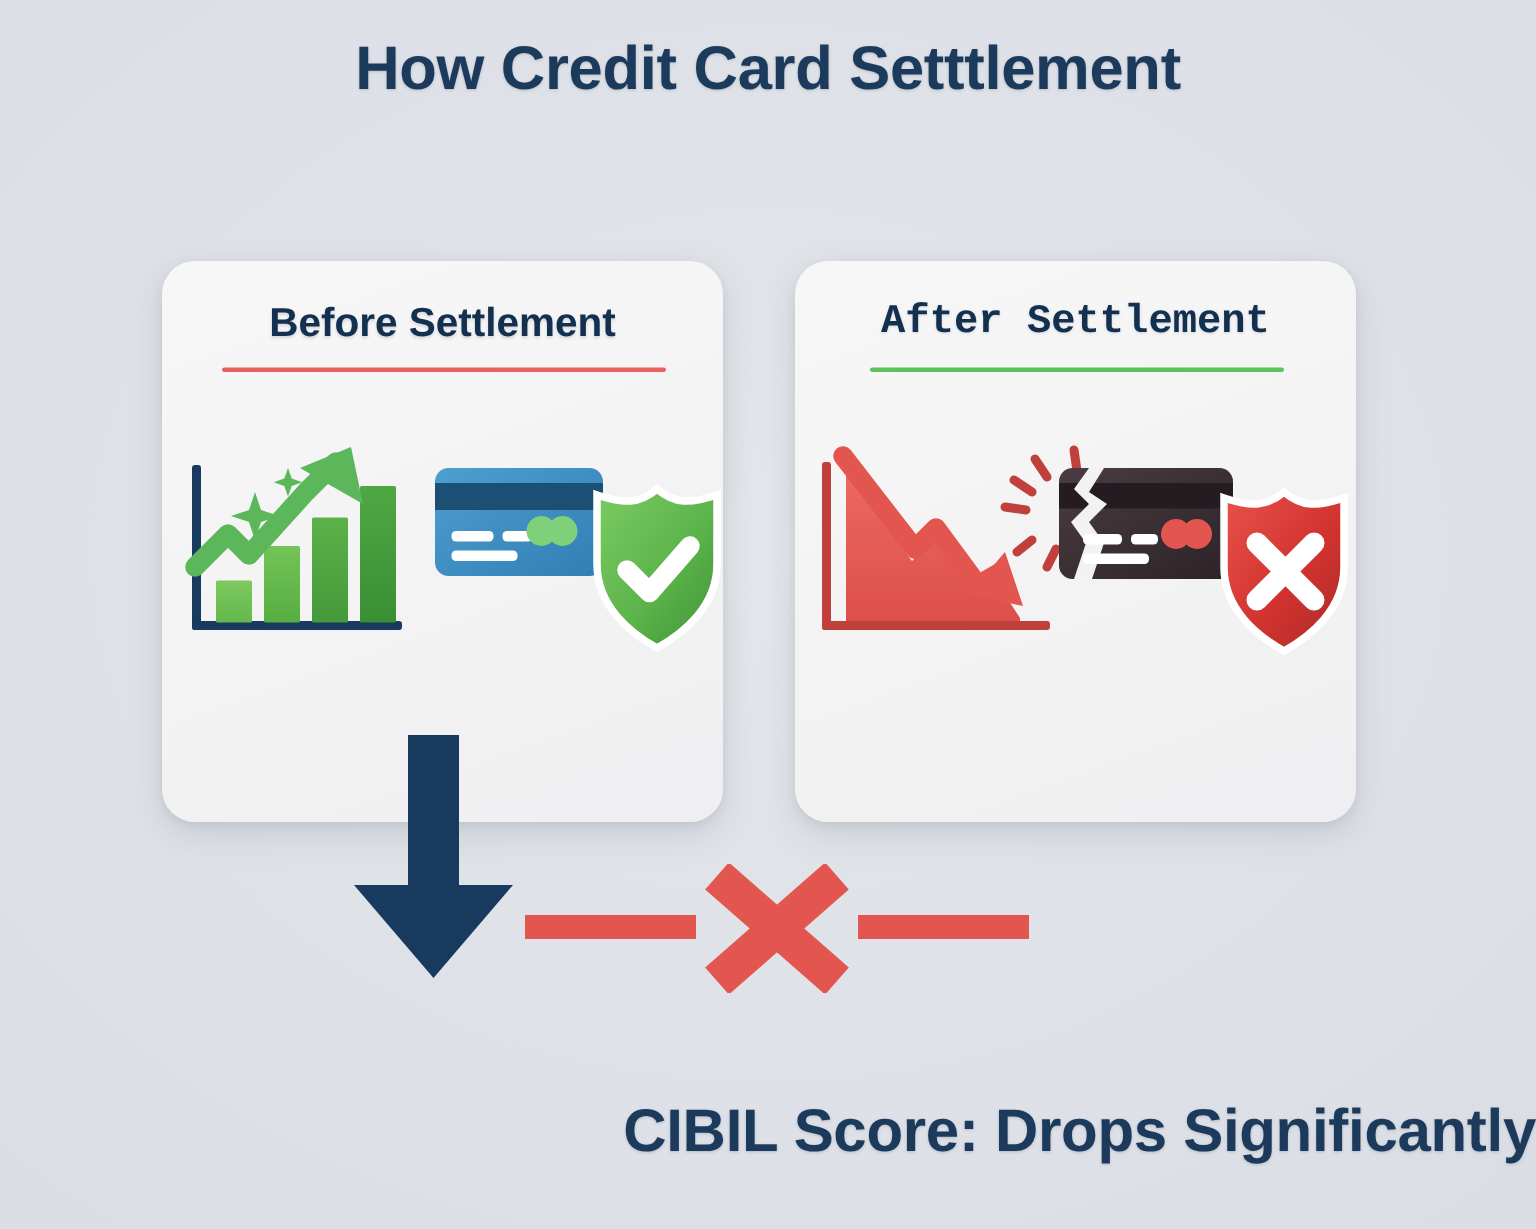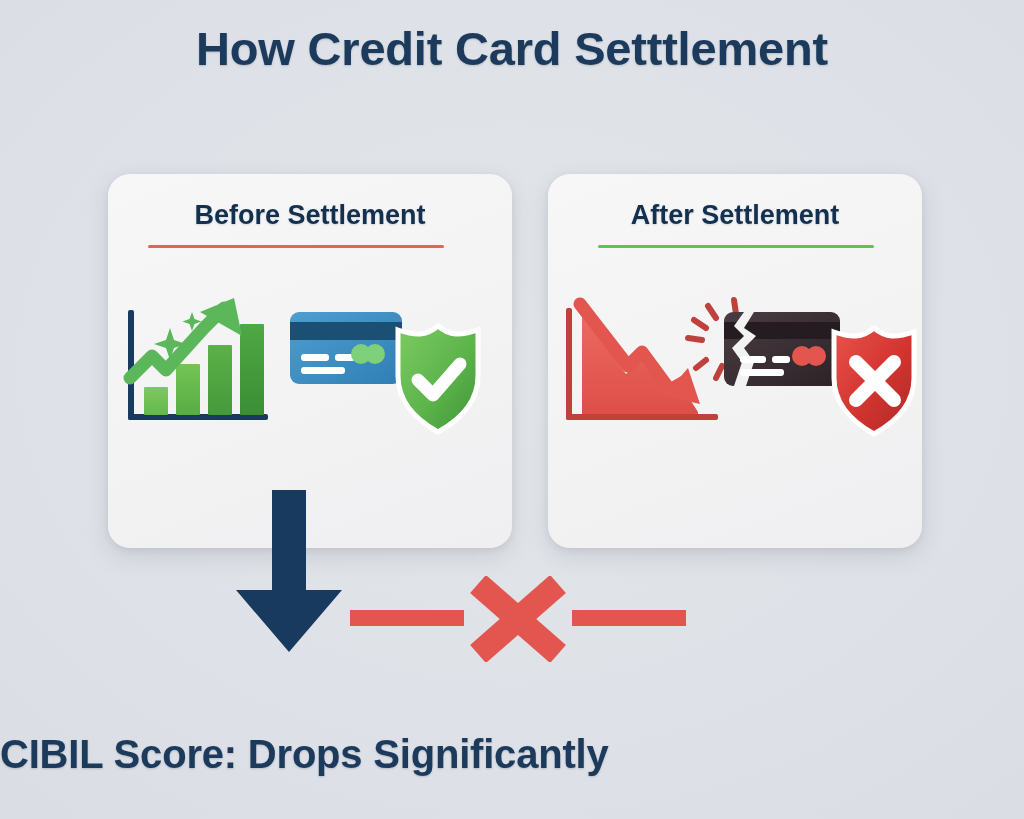--- a/index.html
+++ b/index.html
@@ -29,41 +29,41 @@
   .title-block {
     position: absolute;
     left: 0;
     top: 22px;
     width: 1024px;
     text-align: center;
     line-height: 1.16;
   }
   .title-line {
     display: block;
-    font-size: 47px;
+    font-size: 41px;
     font-weight: bold;
     color: #1b3a5c;
     letter-spacing: -0.2px;
     text-shadow: 0 1px 2px rgba(120,130,145,0.38);
   }
 
   
   .card {
     position: absolute;
     top: 174px;
     width: 374px;
     height: 374px;
     background: linear-gradient(160deg, #f7f7f8 0%, #f3f3f4 55%, #efeff1 100%);
     border-radius: 22px;
     box-shadow:
       0 8px 22px rgba(120,128,142,0.22),
       0 2px 6px rgba(120,128,142,0.14);
   }
-  #card-before { left: 108px; padding-left: 30px; }
-  #card-after  { left: 548px; }
+  #card-before { left: 108px; }
+  #card-after  { left: 530px; font-family: Liberation Mono, monospace; }
 
   .card-title {
     position: absolute;
     top: 26px;
     left: 0;
     width: 100%;
     text-align: center;
     font-size: 27px;
     font-weight: bold;
     color: #14304f;
@@ -115,21 +115,21 @@
     height: 86px;
   }
   #cross-block svg { display: block; }
 
   
   .footer-block {
     position: absolute;
     left: 0;
     top: 732px;
     width: 1024px;
-    text-align: left;
+    text-align: right;
   }
   .footer-text {
     display: block;
     font-size: 40px;
     font-weight: bold;
     color: #1b3a5c;
     letter-spacing: -0.2px;
     text-shadow: 0 1px 2px rgba(120,130,145,0.38);
   }
 </style>

